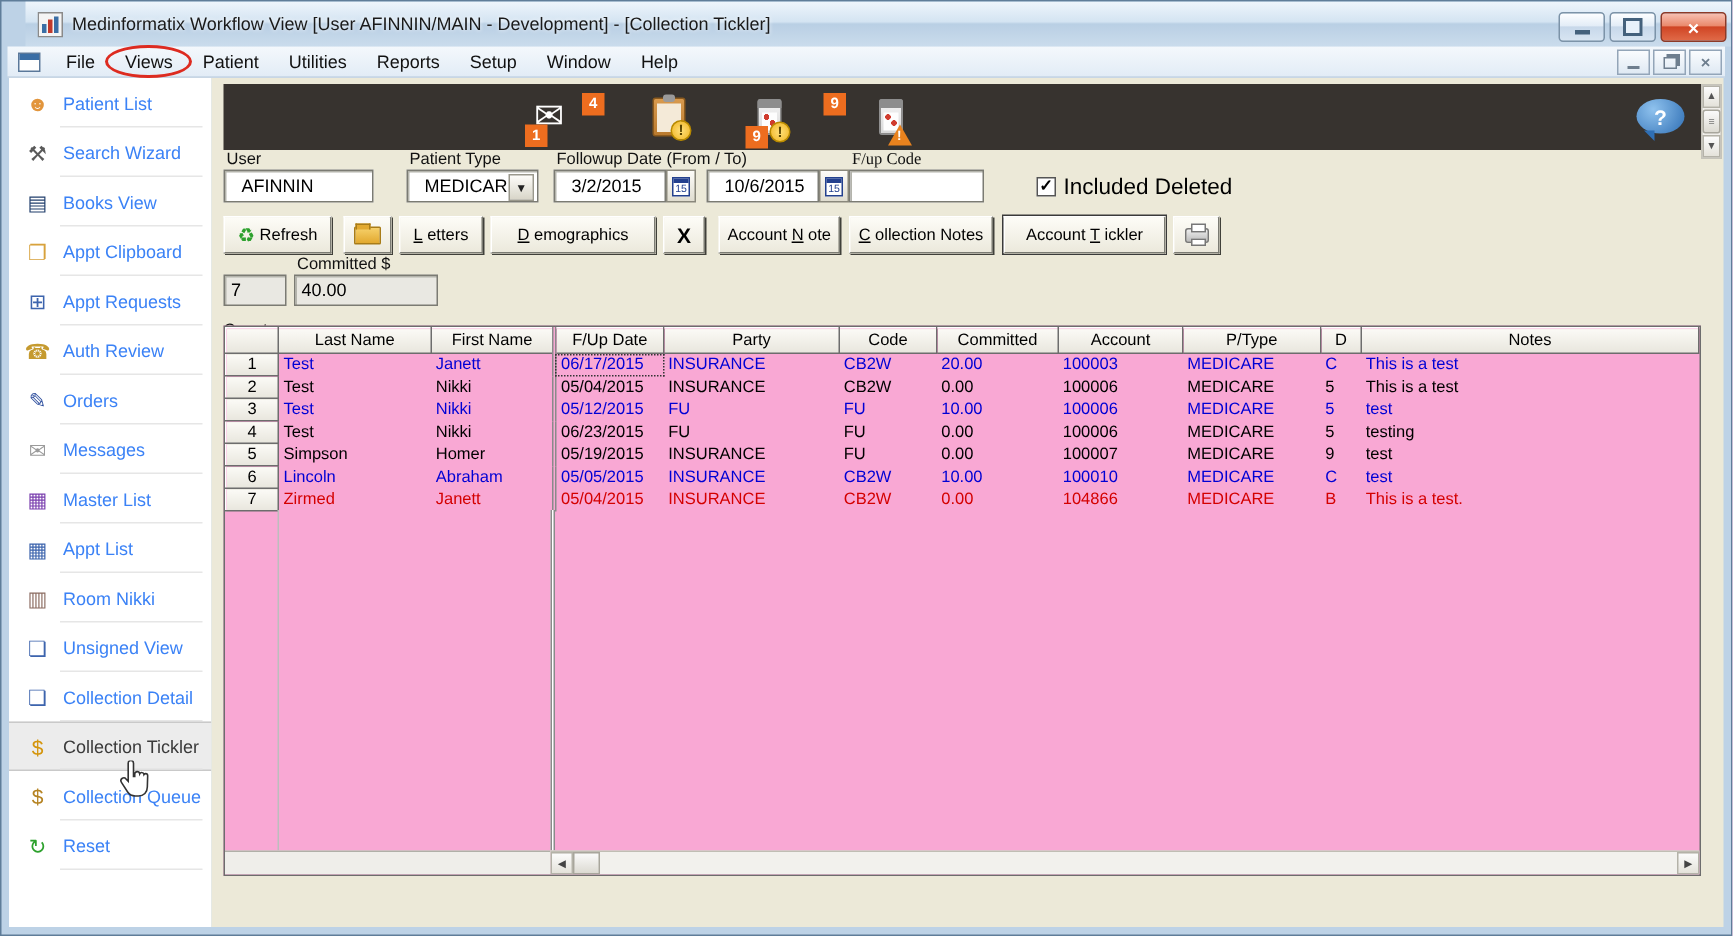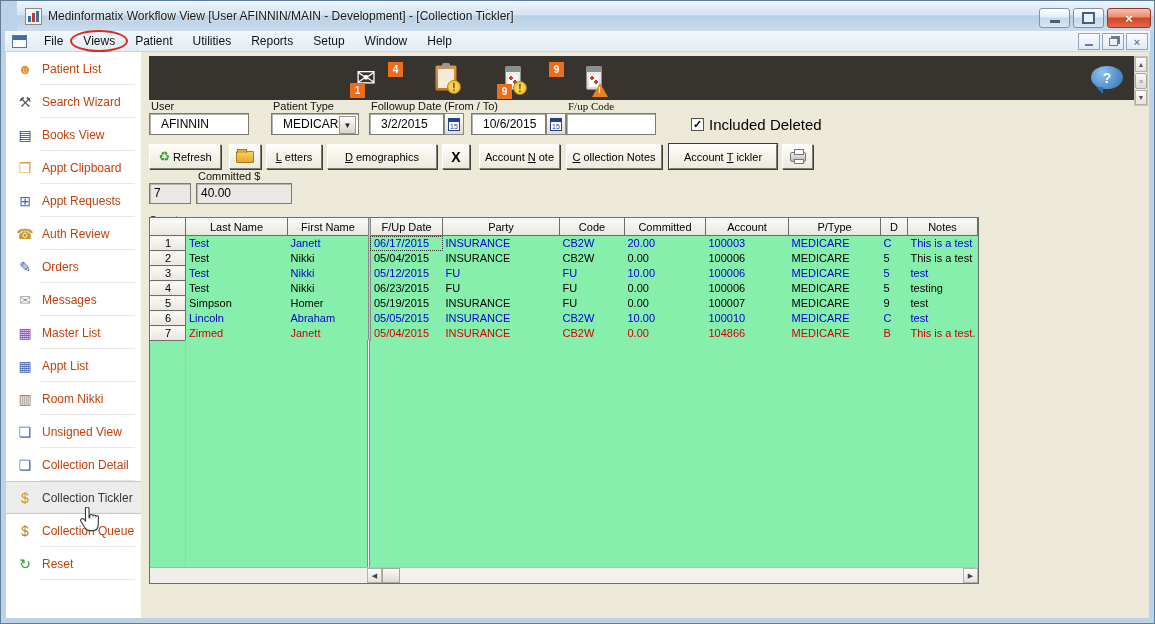--- a/index.html
+++ b/index.html
@@ -34,21 +34,21 @@
   .mdi-btn { width:22px; height:17px; border:1px solid #93a5b8; background:linear-gradient(#fafcfe,#dfe9f3);
     display:flex; align-items:center; justify-content:center; color:#6e7e8e; font-size:11px; font-weight:bold; }
   .mdi-btn.m::after { content:""; width:8px; height:2px; background:#6e7e8e; margin-top:6px; }
   .mdi-btn.r::after { content:""; width:7px; height:6px; border:1px solid #6e7e8e; box-shadow:2px -2px 0 -0px #6e7e8e; }
 
   
   .sidebar { position:absolute; left:5px; top:51px; width:135px; bottom:5px; background:#fff; overflow:hidden; }
   .side-item { height:33px; display:flex; align-items:center; padding-left:10px; position:relative; }
   .side-item::after { content:""; position:absolute; left:34px; right:6px; bottom:0; height:1px; background:#e6e6e6; }
   .side-icon { width:18px; font-size:14px; margin-right:8px; text-align:center; flex:none; }
-  .side-label { font-size:12px; color:#c2410c; white-space:nowrap; }
+  .side-label { font-size:12px; color:#3b82f6; white-space:nowrap; }
   .side-item.active { background:#ececec; border-top:1px solid #c9c9c9; border-bottom:1px solid #c9c9c9; }
   .side-item.active .side-label { color:#3a3a3a; }
   .cursor-hand { position:absolute; left:72px; top:455px; width:22px; height:26px; z-index:5; }
 
   
   .main { position:absolute; left:140px; top:51px; right:5px; bottom:5px; background:#ece9d8; }
 
   .brandbar { position:absolute; left:8px; top:4px; width:985px; height:44px; background:#37332f; display:flex; align-items:center; }
   .brand { color:#fff; font-size:19px; font-weight:bold; letter-spacing:2px; margin-left:16px; text-shadow:1px 1px 0 #1d4f66; }
   .bar-ico { position:absolute; top:0; height:44px; display:flex; align-items:center; }
@@ -104,21 +104,21 @@
   .x-glyph { font-weight:bold; font-size:14px; }
   .printer-glyph { width:16px; height:10px; background:linear-gradient(#eee,#bbb); border:1px solid #777; border-radius:2px; position:relative; }
   .printer-glyph::before { content:""; position:absolute; left:3px; top:-4px; width:8px; height:4px; background:#fff; border:1px solid #777; }
   .printer-glyph::after { content:""; position:absolute; left:3px; bottom:-3px; width:8px; height:3px; background:#fff; border:1px solid #777; }
 
   
   .sumfield { position:absolute; height:21px; background:#e9e8e2; border:1px solid #7b7b73;
     box-shadow:inset 1px 1px 0 #b4b4ac; font-size:12px; padding:2px 4px; color:#000; }
 
   
-  .grid { position:absolute; left:8px; top:165px; width:830px; bottom:34px; background:#86efac; border:1px solid #6d6d6d; overflow:hidden; }
+  .grid { position:absolute; left:8px; top:165px; width:985px; bottom:34px; background:#f9a8d4; border:1px solid #6d6d6d; overflow:hidden; }
   table.tickler { border-collapse:collapse; table-layout:fixed; width:100%; }
   .tickler th { height:17px; background:linear-gradient(#fbfaf6,#e8e6dd); font-weight:normal; font-size:11px;
     border:1px solid; border-color:#fff #6d6d6d #6d6d6d #fff; overflow:hidden; white-space:nowrap; padding:0 2px; }
   .tickler td { height:15px; font-size:11px; white-space:nowrap; overflow:hidden; padding:0 3px; }
   .tickler td.rownum { background:linear-gradient(#fbfaf6,#e8e6dd); border:1px solid; border-color:#fff #6d6d6d #6d6d6d #fff;
     text-align:center; color:#000; }
   .tickler th.frozen, .tickler td.frozen { border-left:3px double #8a8a8a; }
   .tickler td.focused { outline:1px dotted #333; outline-offset:-1px; }
   .row-blue td { color:#0000d4; } .row-blue td.rownum { color:#000; }
   .row-black td { color:#000; }

